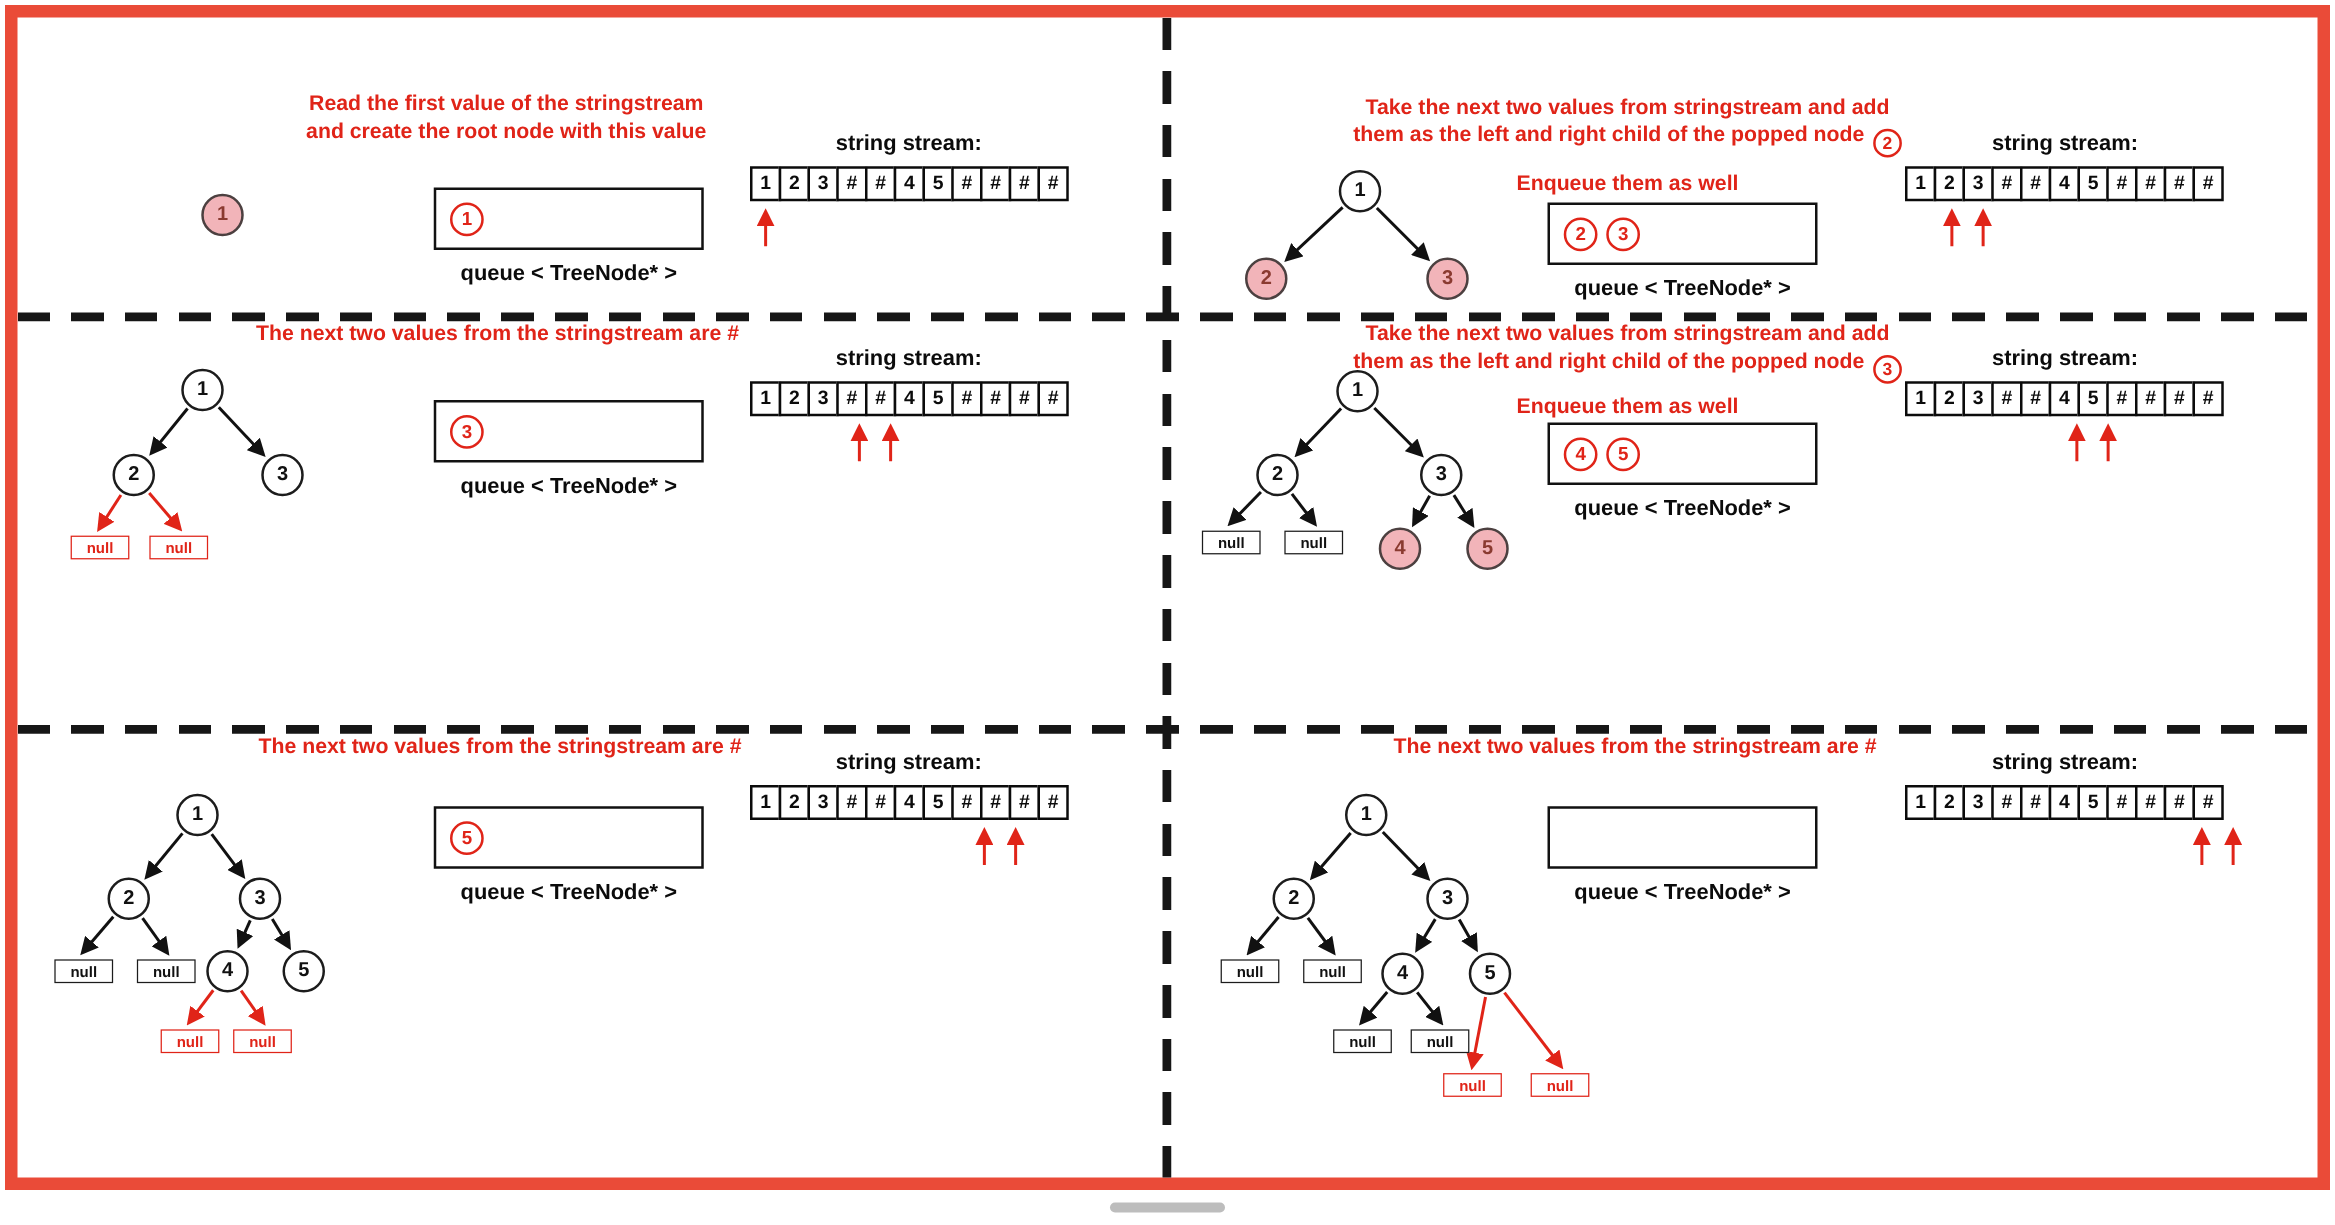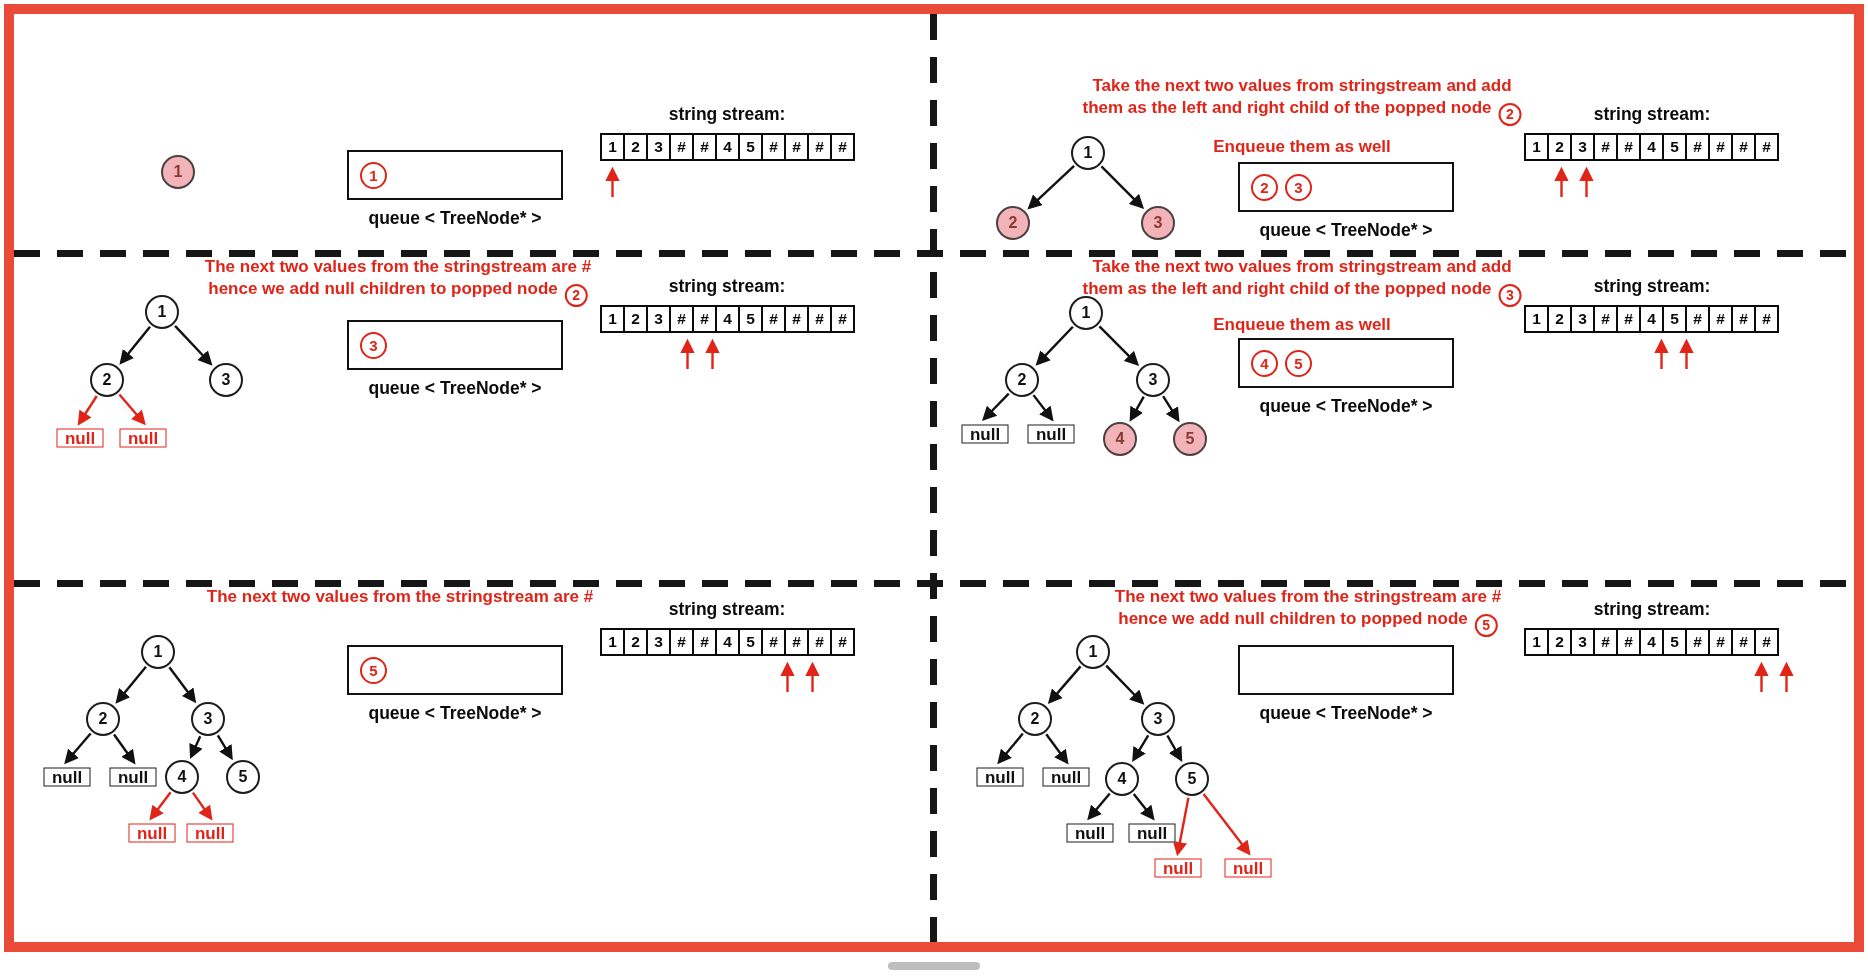--- a/index.html
+++ b/index.html
@@ -12,21 +12,21 @@
   .panel{position:absolute;left:0;top:0;width:100%;height:100%}
   .instr{position:absolute;transform:translateX(-50%);text-align:center;color:var(--red,#e02418);
          font-weight:700;font-size:17px;line-height:22px;white-space:nowrap}
   .badge{display:inline-flex;align-items:center;justify-content:center;width:23px;height:23px;
          border:2.5px solid var(--red,#e02418);border-radius:50%;font-size:14px;margin-left:7px;vertical-align:-6px}
   .node{position:absolute;width:34px;height:34px;border-radius:50%;border:2.6px solid #1c1c1c;background:#fff;
         transform:translate(-50%,-50%);display:flex;align-items:center;justify-content:center;
         font-size:16px;font-weight:700;color:#111}
   .node.new{background:var(--pink,#f2b4b9);border-color:#4c4040;color:var(--maroon,#8a3a30)}
   .nullbox{position:absolute;width:47px;height:19px;transform:translate(-50%,-50%);border:1.6px solid #1c1c1c;
-           background:#fff;display:flex;align-items:center;justify-content:center;font-size:17px;font-weight:700;color:#111}
+           background:#fff;display:flex;align-items:center;justify-content:center;font-size:12px;font-weight:700;color:#111}
   .nullbox.new{border-color:var(--red,#e02418);color:var(--red,#e02418)}
   .queue-box{position:absolute;width:216px;height:50px;border:2.2px solid #111;background:#fff;
              display:flex;align-items:center;padding-left:11px;gap:7px}
   .qitem{width:27px;height:27px;flex:0 0 27px;border:2.4px solid var(--red,#e02418);border-radius:50%;
          display:flex;align-items:center;justify-content:center;color:var(--red,#e02418);font-weight:700;font-size:15px}
   .queue-label,.stream-title{position:absolute;transform:translateX(-50%);font-weight:700;font-size:17.5px;
          color:#0b0b0b;white-space:nowrap}
   .stream{position:absolute;display:flex}
   .scell{width:25px;height:28px;border:2px solid #0b0b0b;margin-left:-2px;display:flex;align-items:center;
          justify-content:center;font-weight:700;font-size:15.5px;background:#fff;color:#0b0b0b}
@@ -87,20 +87,24 @@
       <line x1="1203.564534251377" y1="794.0751964348307" x2="1248" y2="852" stroke="#e02418" stroke-width="2.4" marker-end="url(#ah-red)"></line>
       <line x1="1761.5" y1="692" x2="1761.5" y2="666" stroke="#e02418" stroke-width="2.4" marker-end="url(#ah-red)"></line>
       <line x1="1786.5" y1="692" x2="1786.5" y2="666" stroke="#e02418" stroke-width="2.4" marker-end="url(#ah-red)"></line>
     </svg>
   <div class="frame"></div>
   <div class="dash-v" style="left:930px;top:14px;height:928px"></div>
   <div class="dash-h" style="left:14px;top:250px;width:1840px"></div>
   <div class="dash-h" style="left:14px;top:580px;width:1840px"></div>
   <div class="dock"></div>
 <div class="panel">
+      <div class="instr" style="left: 405px; top: 72px;">
+        <div><span>Read the first value of the stringstream</span></div>
+        <div><span>and create the root node with this value</span></div>
+      </div>
       <div class="node new" style="left: 178px; top: 172px;">
         <span>1</span>
       </div>
       <div class="queue-box" style="left: 347px; top: 150px;">
         <div class="qitem">1</div>
       </div>
       <div class="queue-label" style="left: 455px; top: 208px;">queue &lt; TreeNode* &gt;</div>
       <div class="stream-title" style="left: 727px; top: 104px;">string stream:</div>
       <div class="stream" style="left: 600px; top: 133px;">
         <div class="scell">1</div>
@@ -147,21 +151,20 @@
         <div class="scell">5</div>
         <div class="scell">#</div>
         <div class="scell">#</div>
         <div class="scell">#</div>
         <div class="scell">#</div>
       </div>
     </div>
     <div class="panel">
       <div class="instr" style="left: 398px; top: 256px;">
         <div><span>The next two values from the stringstream are #</span></div>
-        <div><span>hence we add null children to popped node</span><span class="badge">2</span></div>
       </div>
       <div class="node" style="left: 162px; top: 312px;">
         <span>1</span>
       </div>
       <div class="node" style="left: 107px; top: 380px;">
         <span>2</span>
       </div>
       <div class="node" style="left: 226px; top: 380px;">
         <span>3</span>
       </div>
@@ -267,21 +270,20 @@
         <div class="scell">5</div>
         <div class="scell">#</div>
         <div class="scell">#</div>
         <div class="scell">#</div>
         <div class="scell">#</div>
       </div>
     </div>
     <div class="panel">
       <div class="instr" style="left: 1308px; top: 586px;">
         <div><span>The next two values from the stringstream are #</span></div>
-        <div><span>hence we add null children to popped node</span><span class="badge">5</span></div>
       </div>
       <div class="node" style="left: 1093px; top: 652px;">
         <span>1</span>
       </div>
       <div class="node" style="left: 1035px; top: 719px;">
         <span>2</span>
       </div>
       <div class="node" style="left: 1158px; top: 719px;">
         <span>3</span>
       </div>

